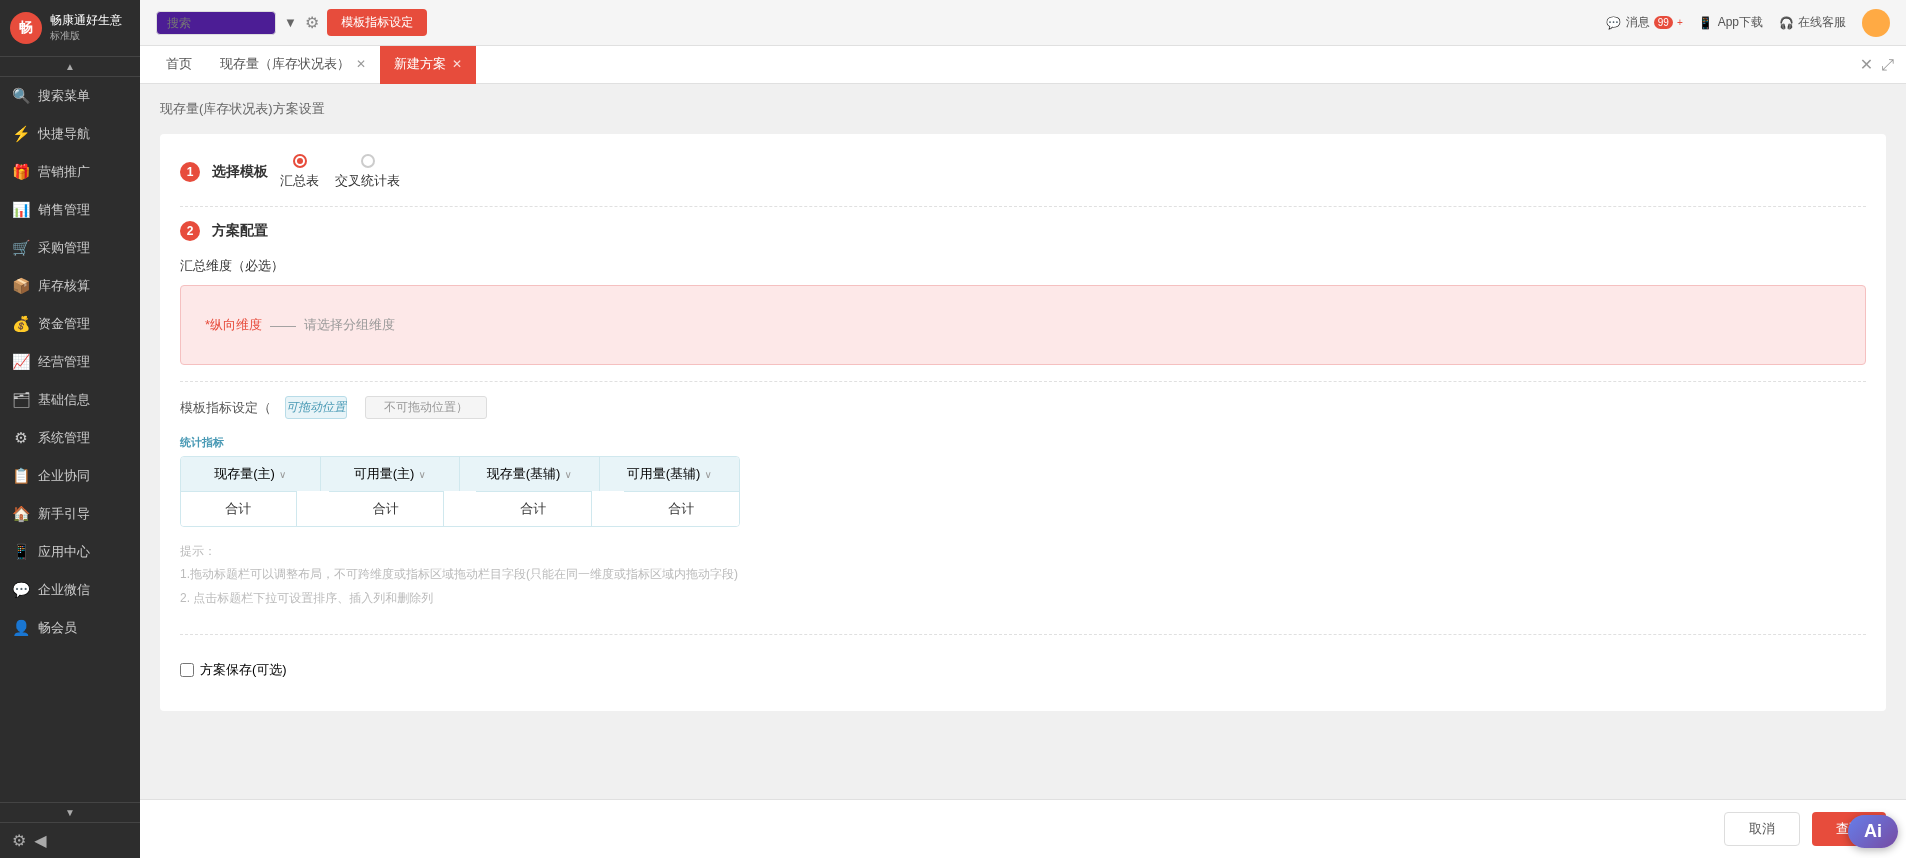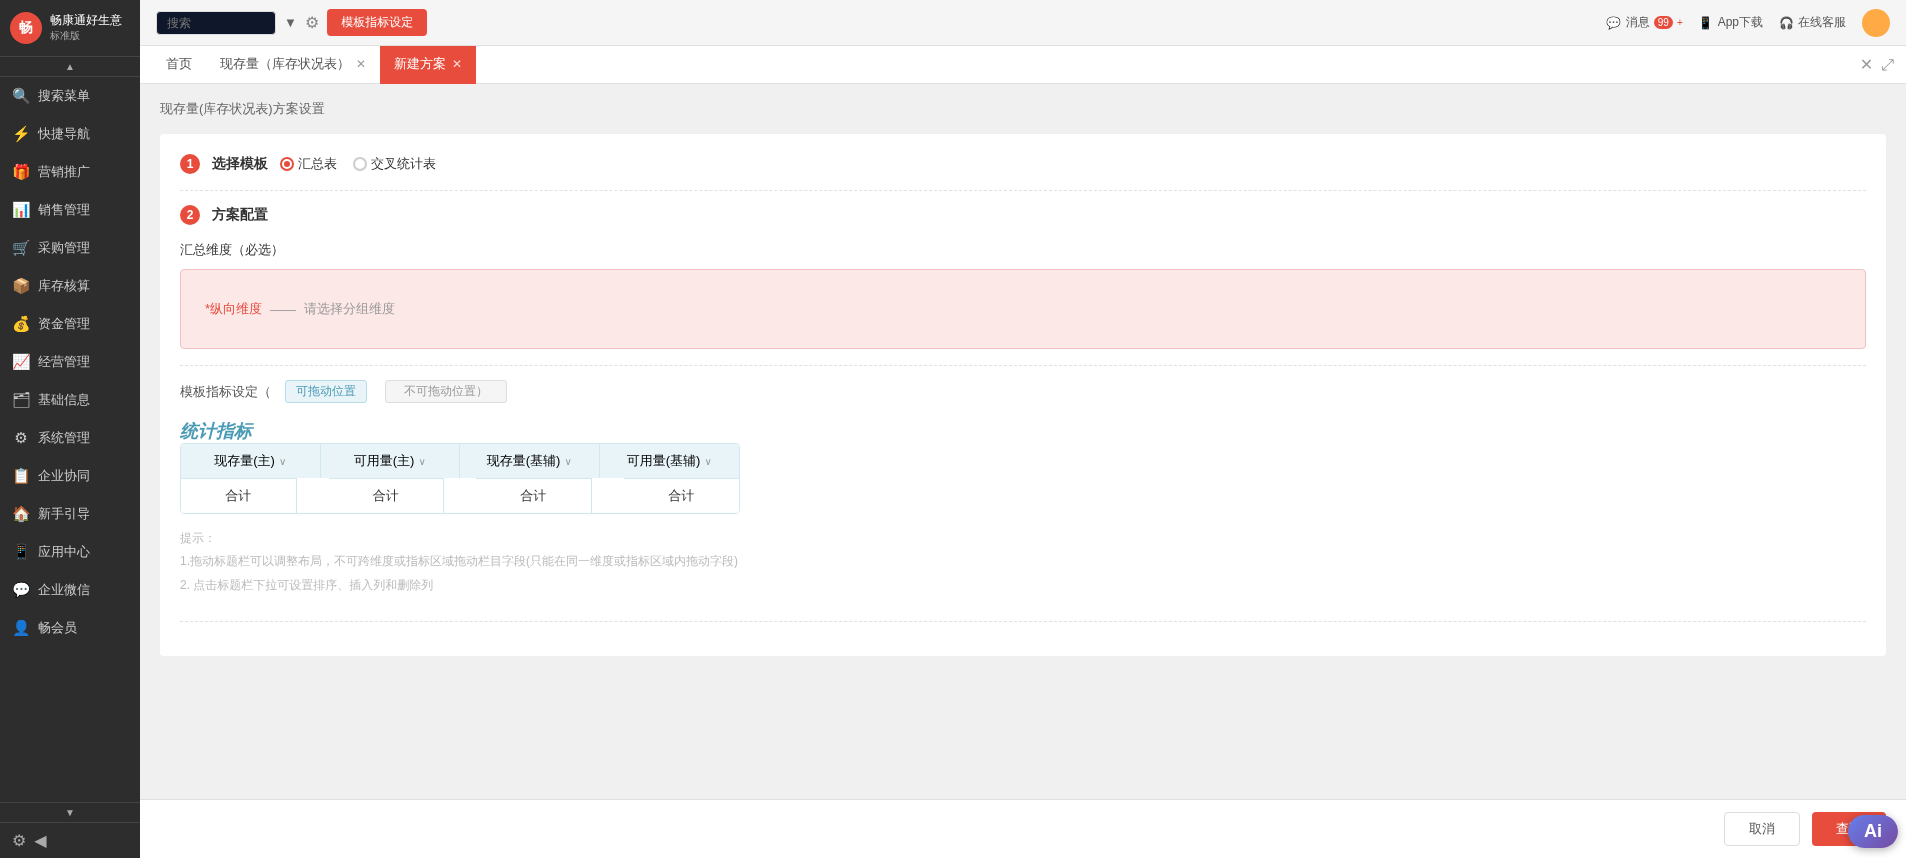--- a/index.html
+++ b/index.html
@@ -64,21 +64,21 @@
       padding: 0 16px;
       height: 46px;
       display: flex;
       align-items: center;
       justify-content: space-between;
       border-bottom: 1px solid #e0e0e0;
       flex-shrink: 0;
     }
     .topbar-left { display: flex; align-items: center; gap: 8px; }
     .topbar-search {
-      background: #0f172a; border: 1px solid #ddd; border-radius: 4px;
+      background: #4c1d95; border: 1px solid #ddd; border-radius: 4px;
       padding: 4px 10px; font-size: 12px; color: #999; width: 120px;
     }
     .topbar-search-btn { color: #666; cursor: pointer; }
     .topbar-gear { color: #888; cursor: pointer; font-size: 16px; }
     .topbar-trial-btn {
       background: #e74c3c; color: white; border: none; border-radius: 4px;
       padding: 5px 14px; font-size: 12px; cursor: pointer;
     }
     .topbar-right { display: flex; align-items: center; gap: 16px; }
     .topbar-badge-item { display: flex; align-items: center; gap: 4px; cursor: pointer; color: #555; font-size: 12px; position: relative; }
@@ -126,21 +126,21 @@
     
     .step-row { display: flex; align-items: center; gap: 12px; margin-bottom: 16px; }
     .step-num {
       width: 20px; height: 20px; background: #e74c3c; color: white;
       border-radius: 50%; display: flex; align-items: center; justify-content: center;
       font-size: 12px; font-weight: bold; flex-shrink: 0;
     }
     .step-label { font-size: 14px; font-weight: bold; color: #333; }
 
     .radio-group { display: flex; align-items: center; gap: 16px; }
-    .radio-item { display: flex; align-items: center; gap: 4px; cursor: pointer; font-size: 13px; color: #333; }
+    .radio-item { display: flex; align-items: center; gap: 4px; cursor: pointer; font-size: 13px; color: #333; flex-direction: column; }
     .radio-circle {
       width: 14px; height: 14px; border-radius: 50%; border: 2px solid #ccc;
       display: flex; align-items: center; justify-content: center;
     }
     .radio-circle.checked { border-color: #e74c3c; }
     .radio-dot { width: 6px; height: 6px; background: #e74c3c; border-radius: 50%; }
 
     .divider { border: none; border-top: 1px dashed #e0e0e0; margin: 14px 0; }
 
     
@@ -155,32 +155,33 @@
     .dimension-placeholder {
       display: flex; align-items: center; gap: 8px; color: #999; font-size: 13px;
     }
     .dim-required { color: #e74c3c; font-size: 13px; }
     .dim-line { color: #999; }
 
     
     .indicator-settings { margin-bottom: 16px; }
     .indicator-label { font-size: 13px; color: #555; margin-bottom: 8px; display: flex; align-items: center; gap: 14px; }
     .tag-draggable {
-      display: inline-block; padding: 2px 10px; background: #e8f4f8;
+      display: inline-block; padding: 2px 0; background: #e8f4f8;
       border: 1px solid #b8dce8; border-radius: 3px; font-size: 12px; color: #4a9ab5;
       margin-right: 4px;
+      font-style: italic;
     }
     .tag-not-draggable {
       display: inline-block; padding: 2px 18px; background: #f5f5f5;
       border: 1px solid #ddd; border-radius: 3px; font-size: 12px; color: #999;
       margin-right: 4px;
     }
 
     
-    .stats-label { color: #4a9ab5; font-size: 18px; font-weight: bold; font-style: italic; }
+    .stats-label { color: #4a9ab5; font-size: 11px; margin-bottom: 6px; font-weight: bold; }
     .stats-table { border: 1px solid #d0e8ee; border-radius: 4px; overflow: hidden; width: 560px; }
     .stats-table-header { display: grid; grid-template-columns: repeat(4, 1fr); background: #e8f4f8; }
     .stats-table-cell {
       padding: 8px 12px; border-right: 1px solid #d0e8ee; font-size: 13px;
       display: flex; align-items: center; justify-content: center; gap: 4px;
     }
     .stats-table-cell:last-child { border-right: none; }
     .stats-table-body { display: grid; grid-template-columns: repeat(4, 1fr); background: #fff; gap: 32px; }
     .stats-table-body-cell {
       padding: 8px 12px; border-right: 1px solid #d0e8ee; border-top: 1px solid #d0e8ee;
@@ -443,20 +444,24 @@
         <div class="tips-section" style="margin-top:16px;">
           <div class="tips-title">提示：</div>
           <div class="tips-text">1.拖动标题栏可以调整布局，不可跨维度或指标区域拖动栏目字段(只能在同一维度或指标区域内拖动字段)</div>
           <div class="tips-text">2. 点击标题栏下拉可设置排序、插入列和删除列</div>
         </div>
 
       </div>
 
       <hr class="divider" style="margin-top:24px;">
 
+      <div class="save-row">
+        <input type="checkbox" class="save-checkbox" style="">
+        <span>方案保存(可选)</span>
+      </div>
 
     </div>
   </div>
 
   <div class="footer">
     <button class="btn-cancel">取消</button>
     <button class="btn-query">查询</button>
   </div>
 
 </div>

